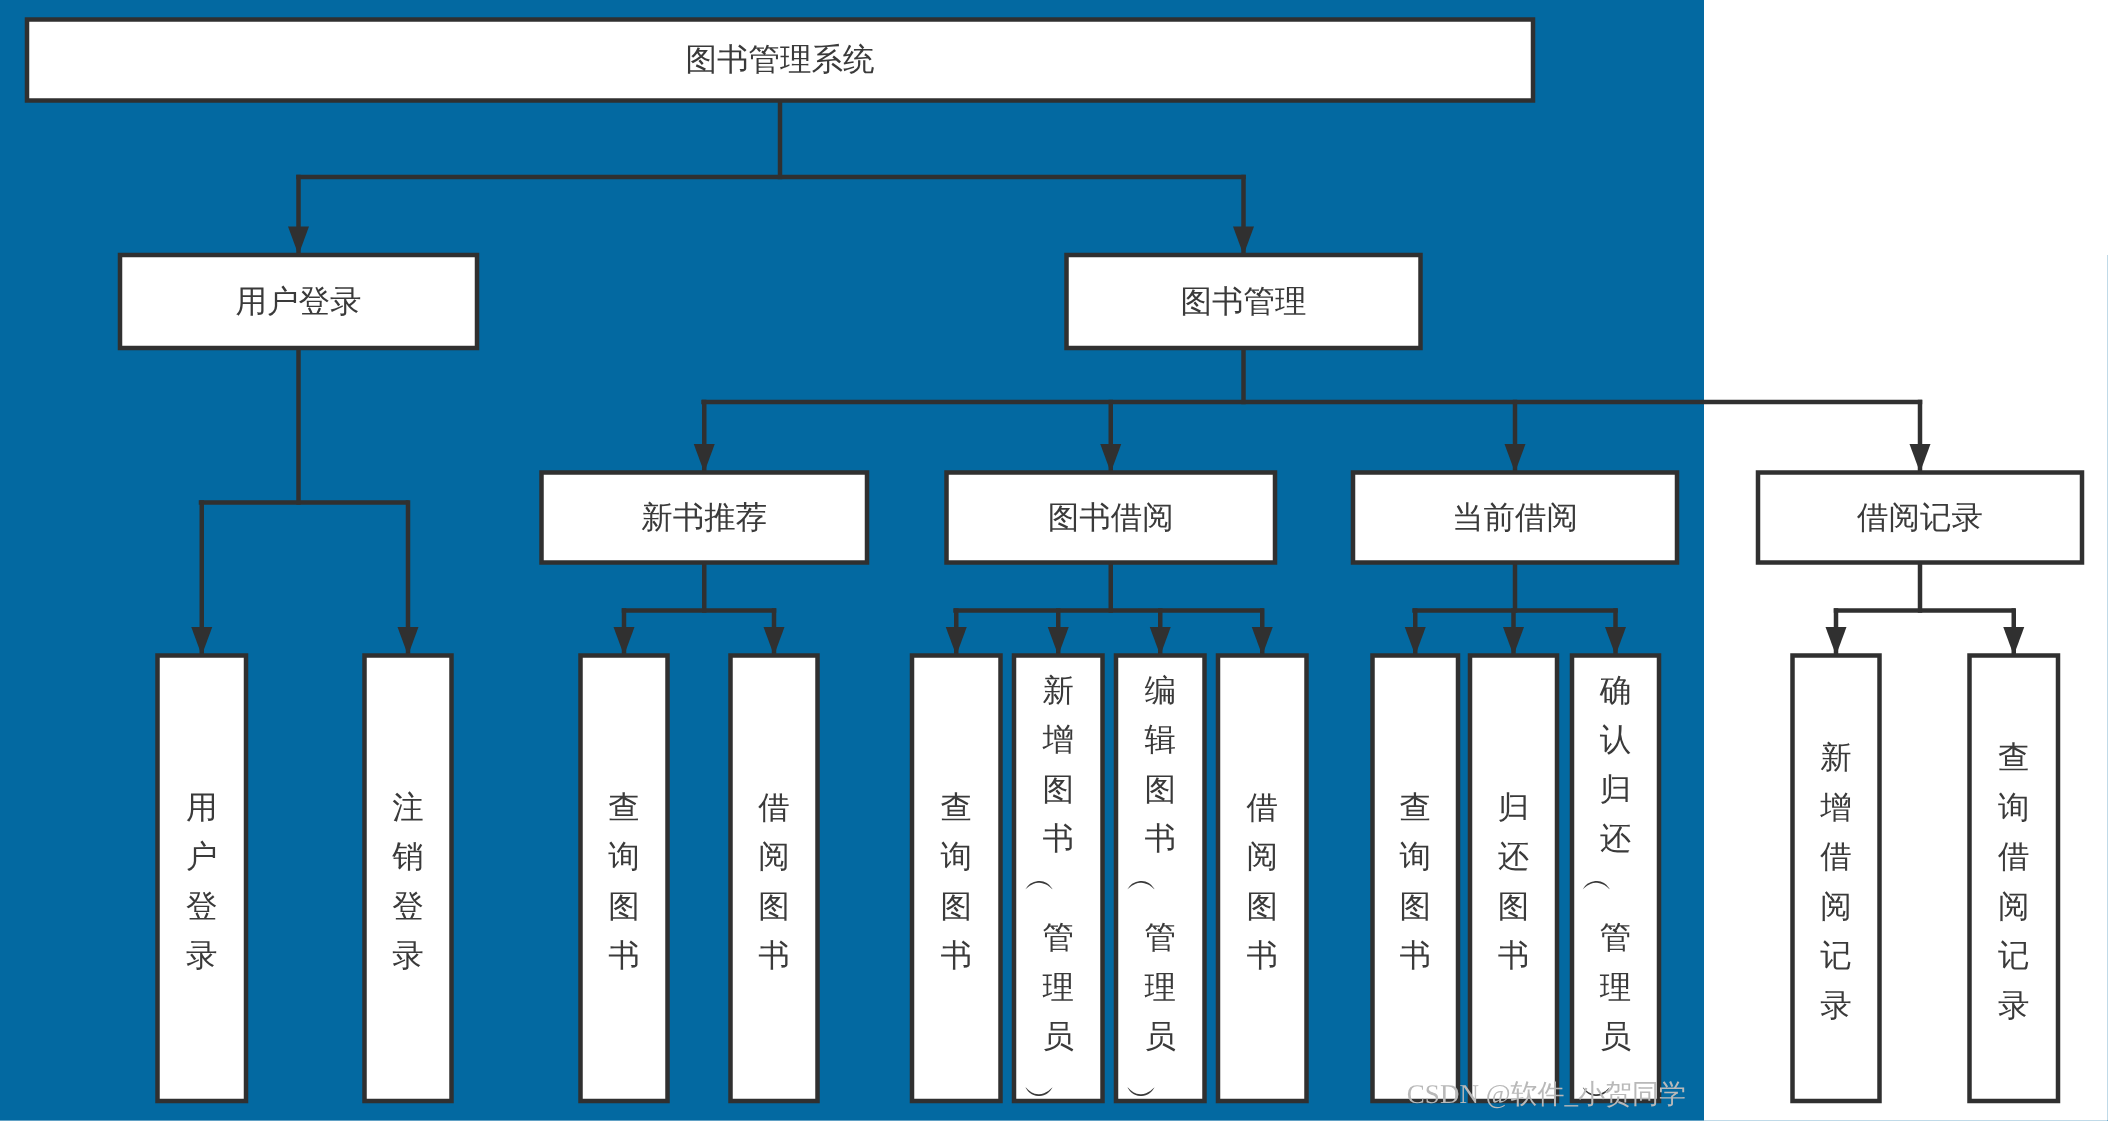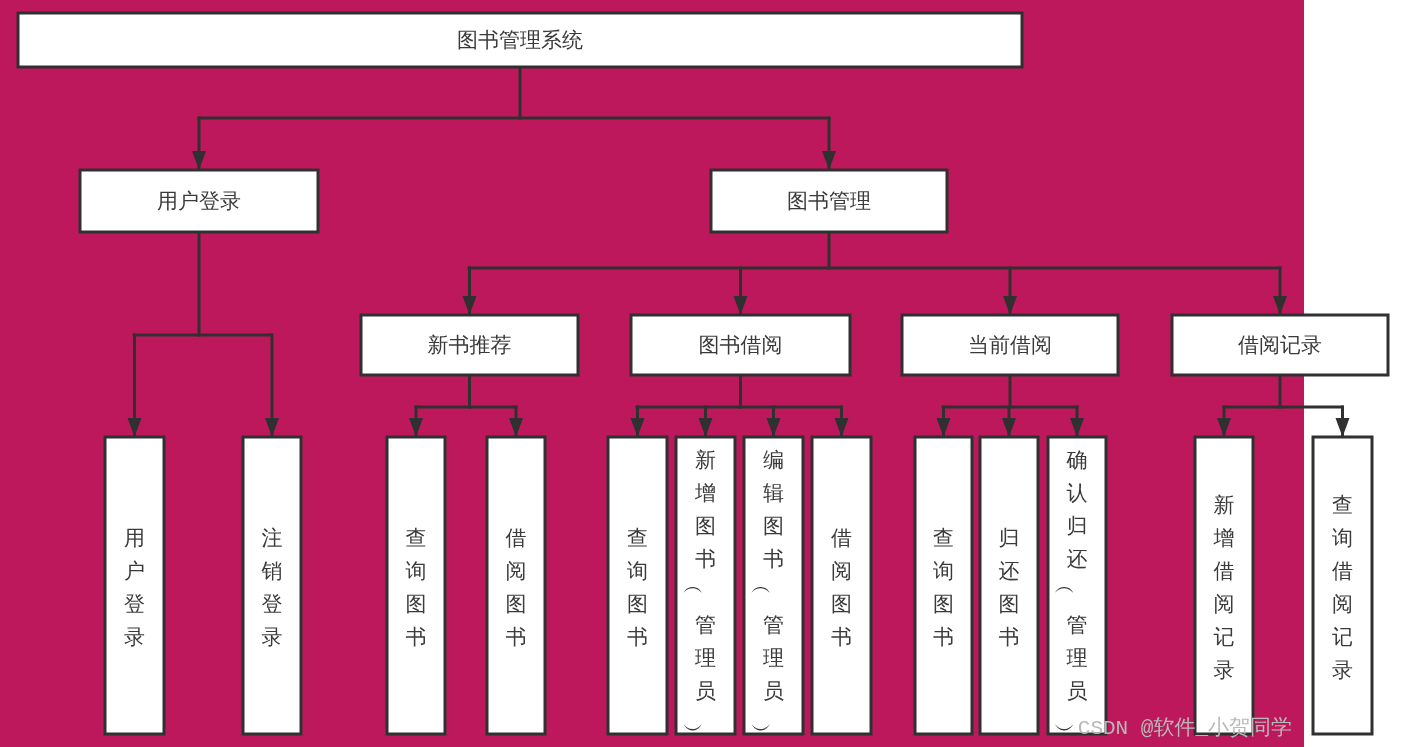--- a/index.html
+++ b/index.html
@@ -8,23 +8,23 @@
     background: #ffffff;
   }
   body {
     width: 1405px;
     height: 747px;
     overflow: hidden;
     font-family: "DejaVu Sans", "Liberation Sans", sans-serif;
   }
   #diagram-root {
     position: relative;
-    width: 1304px;
+    width: 1136px;
     height: 747px;
-    background: #be185d;
+    background: #0369a1;
   }
   svg#flow-svg {
     position: absolute;
     top: 0;
     left: 0;
     width: 1405px;
     height: 747px;
     display: block;
   }
   .node-rect {
@@ -53,22 +53,22 @@
   .node-label-v {
     font-family: "DejaVu Sans", "Liberation Sans", sans-serif;
     font-size: 21px;
     fill: #3a3a3a;
     text-anchor: middle;
   }
   .watermark {
     position: absolute;
     right: 12px;
     bottom: 6px;
-    font-family: Liberation Mono, monospace;
-    font-size: 21px;
+    font-family: Liberation Serif, serif;
+    font-size: 18px;
     color: #b9b9b9;
     white-space: nowrap;
     user-select: none;
     text-align: center;
   }
 </style>
 </head>
 <body>
 
 <div id="diagram-root">

